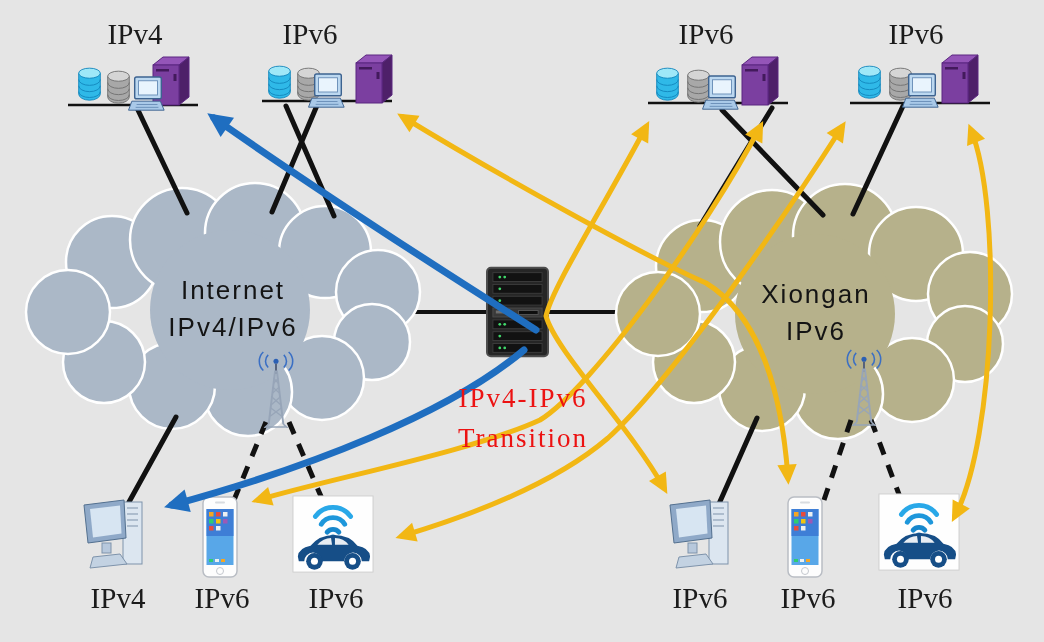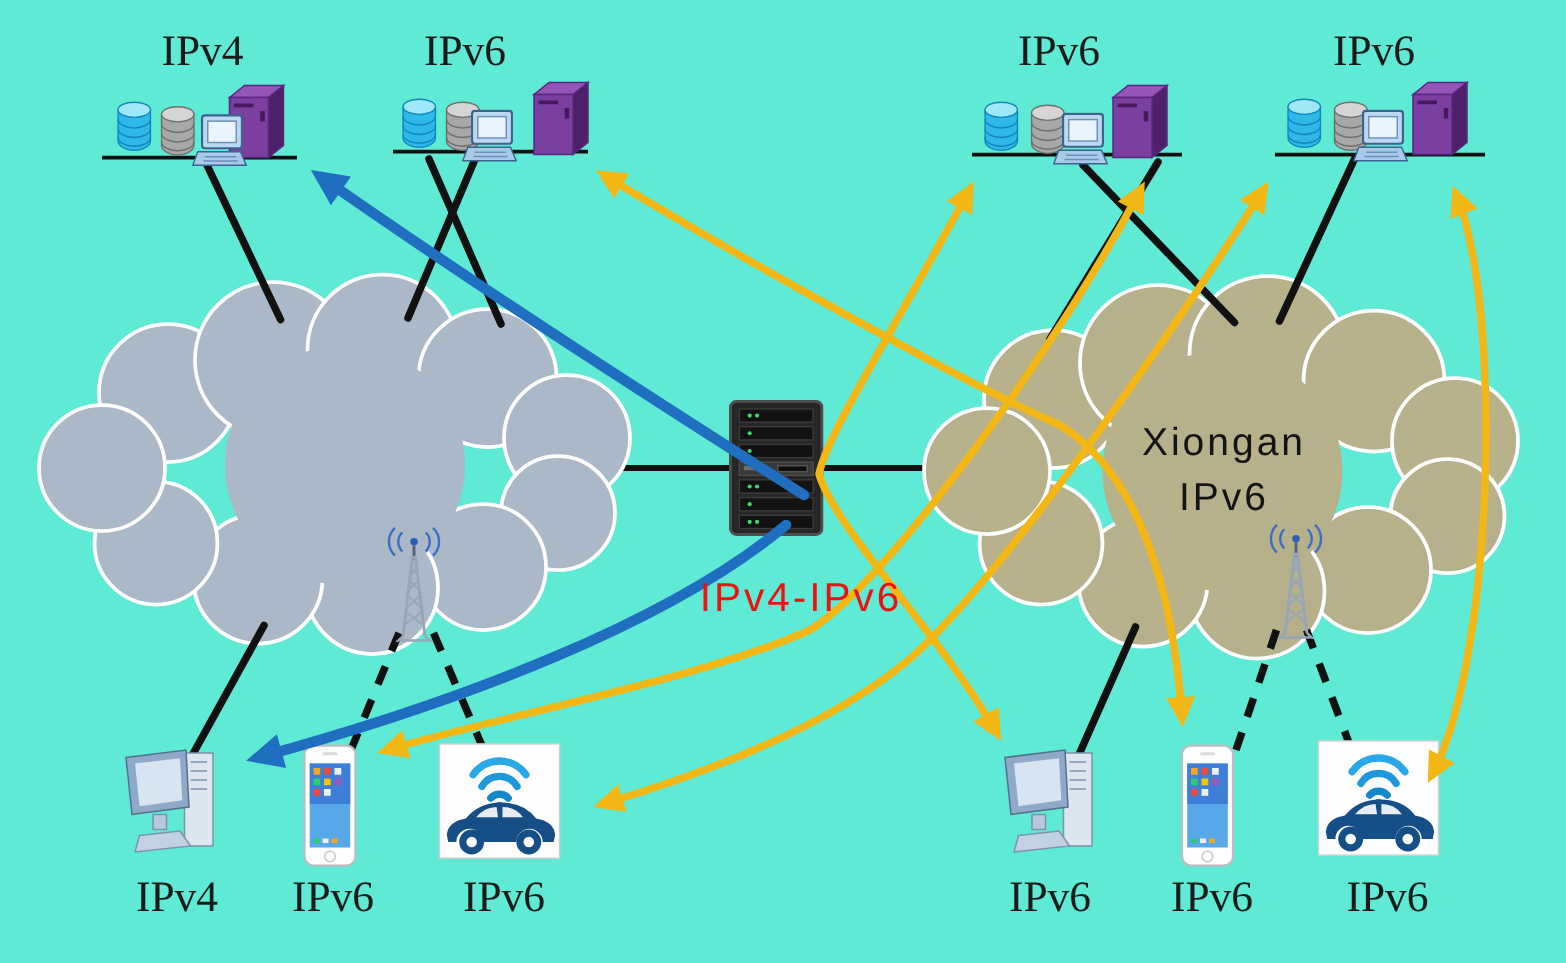--- a/index.html
+++ b/index.html
@@ -1,16 +1,16 @@
 <!DOCTYPE html>
 <html><head>
 <meta charset="utf-8">
 <style>
   html,body{margin:0;padding:0;background:#ffffff;}
-  #stage{position:relative;width:1044px;height:642px;background:#5eead4;overflow:hidden;
+  #stage{position:relative;width:1044px;height:642px;background:#e5e5e5;overflow:hidden;
          font-family:"Liberation Sans",sans-serif;}
   svg.canvas{position:absolute;left:0;top:0;}
   .lbl{position:absolute;text-align:center;color:#1b1b1b;pointer-events:none;}
   .serif-lbl{font-family:"Liberation Serif","DejaVu Serif",serif;font-size:29px;width:140px;}
   .cloud-lbl{font-size:26px;letter-spacing:2px;line-height:37px;width:280px;color:#141414;}
   .red-lbl{font-size:27px;letter-spacing:2px;line-height:40px;width:280px;color:#EC1212;font-weight:500;}
 </style>
 </head>
 <body>
 
@@ -226,27 +226,32 @@
     <path d="M842,127 C786,215 672,380 608,438 C552,486 462,518 402,536" marker-start="url(#mY)" marker-end="url(#mY)"></path>
     <path d="M955,516 C996,438 1002,206 971,130" marker-start="url(#mY)" marker-end="url(#mY)"></path>
   </g>
 </svg>
 
 <div class="lbl serif-lbl" style="left:65px;top:18px;">IPv4</div>
 <div class="lbl serif-lbl" style="left:240px;top:18px;">IPv6</div>
 <div class="lbl serif-lbl" style="left:636px;top:18px;">IPv6</div>
 <div class="lbl serif-lbl" style="left:846px;top:18px;">IPv6</div>
 
+<div class="lbl cloud-lbl" style="left:93px;top:272px;">
+  <div>Internet</div>
+  <div>IPv4/IPv6</div>
+</div>
 <div class="lbl cloud-lbl" style="left:676px;top:276px;text-align:center;">
   <div>Xiongan</div>
   <div>IPv6</div>
 </div>
 
-<div class="lbl red-lbl" style="left:394px;top:378px;">
+<div class="lbl red-lbl" style="left:383px;top:378px;font-family:Liberation Serif, serif;">
   <div>IPv4-IPv6</div>
+  <div>Transition</div>
 </div>
 
 <div class="lbl serif-lbl" style="left:48px;top:582px;">IPv4</div>
 <div class="lbl serif-lbl" style="left:152px;top:582px;">IPv6</div>
 <div class="lbl serif-lbl" style="left:266px;top:582px;">IPv6</div>
 <div class="lbl serif-lbl" style="left:630px;top:582px;">IPv6</div>
 <div class="lbl serif-lbl" style="left:738px;top:582px;">IPv6</div>
 <div class="lbl serif-lbl" style="left:855px;top:582px;">IPv6</div>
 
 </div>

